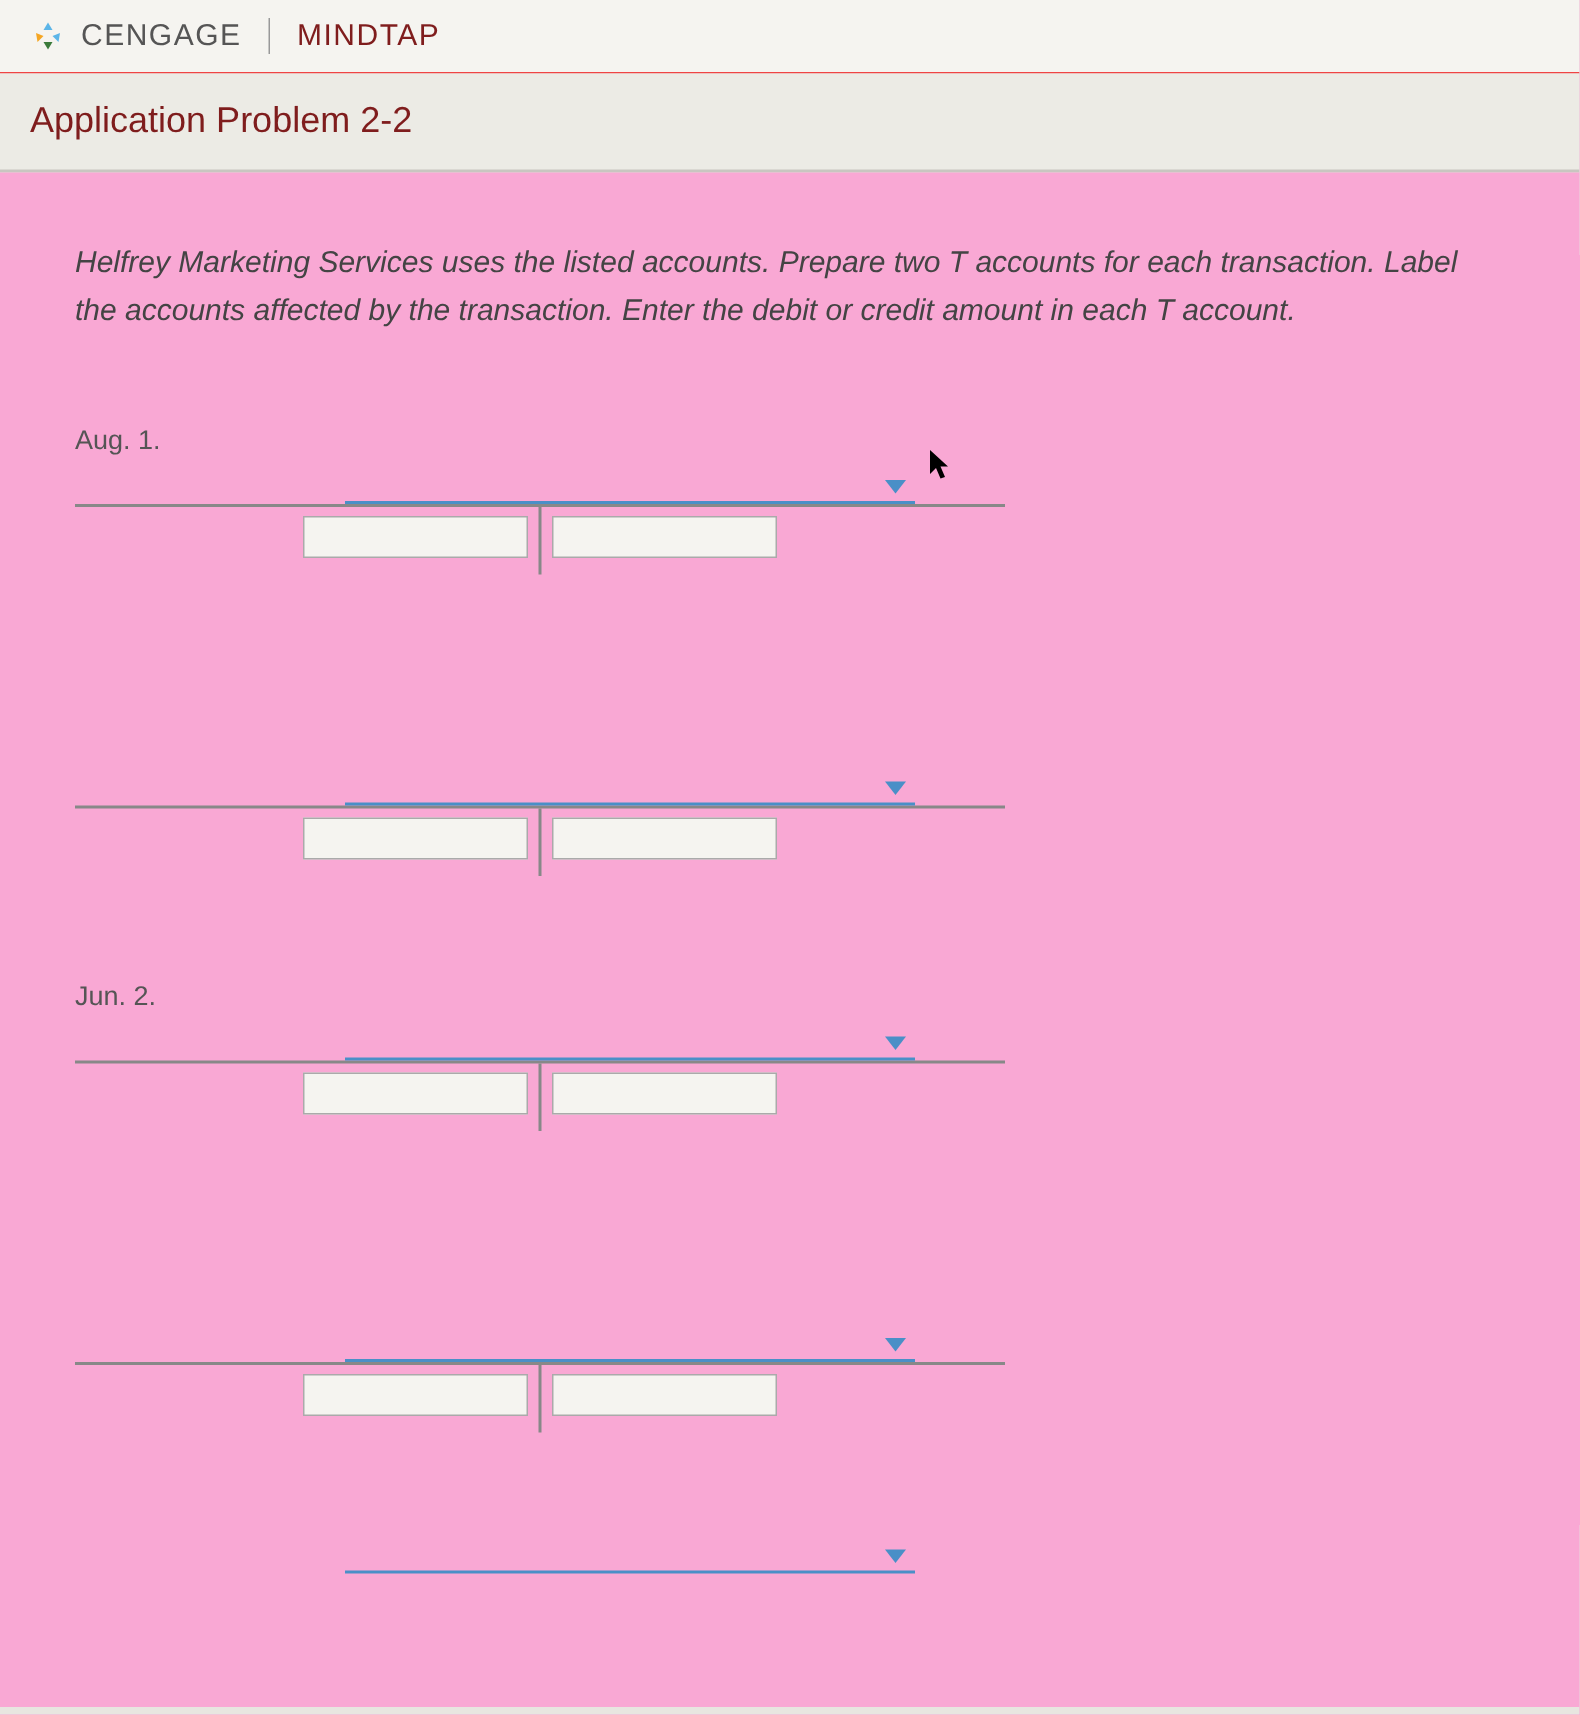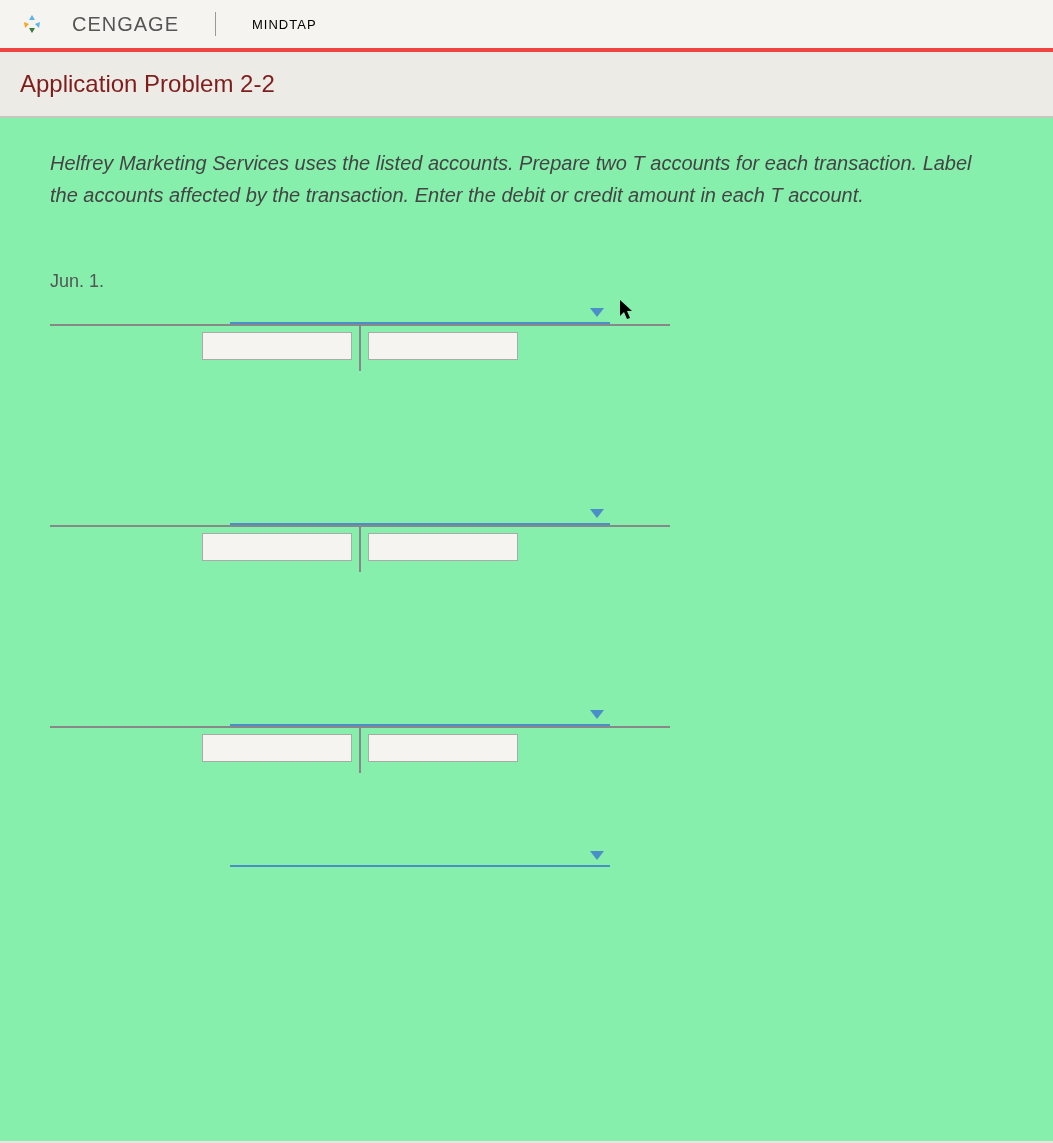--- a/index.html
+++ b/index.html
@@ -9,25 +9,25 @@
     }
     body {
       font-family: Arial, Helvetica, sans-serif;
       background: #e8e6e0;
       width: 1053px;
       height: 1143px;
       overflow: hidden;
     }
     .top-bar {
       background: #f5f4f0;
-      border-bottom: 4px solid #ef4444;
+      border-bottom: 1px solid #ef4444;
       padding: 12px 20px;
       display: flex;
       align-items: center;
-      gap: 28px;
+      gap: 10px;
     }
     .logo-icon {
       width: 24px;
       height: 24px;
       position: relative;
     }
     .logo-icon svg {
       width: 100%;
       height: 100%;
     }
@@ -37,38 +37,38 @@
       letter-spacing: 1px;
       font-weight: 400;
     }
     .brand-divider {
       width: 1px;
       height: 24px;
       background: #999;
       margin: 0 8px;
     }
     .product-text {
-      font-size: 13px;
-      color: #000000;
+      font-size: 20px;
+      color: #7f1d1d;
       letter-spacing: 1px;
       font-weight: 400;
     }
     .title-bar {
       background: #ecebe5;
       border-bottom: 2px solid #c8c6c0;
       padding: 18px 20px;
     }
     .page-title {
       font-size: 24px;
       color: #7f1d1d;
       font-weight: 400;
     }
     .content {
-      padding: 29px 50px;
-      background: #86efac;
+      padding: 44px 50px;
+      background: #f9a8d4;
       height: calc(100% - 120px);
     }
     .instructions {
       font-size: 20px;
       color: #444;
       font-style: italic;
       line-height: 1.6;
       margin-bottom: 60px;
     }
     .t-account-block {
@@ -175,21 +175,21 @@
 </div>
 
 <div class="title-bar">
   <h1 class="page-title">Application Problem 2-2</h1>
 </div>
 
 <div class="content">
   <p class="instructions">Helfrey Marketing Services uses the listed accounts. Prepare two T accounts for each transaction. Label the accounts affected by the transaction. Enter the debit or credit amount in each T account.</p>
 
   <div class="t-account-block">
-    <span class="date-label">Jun. 1.</span>
+    <span class="date-label">Aug. 1.</span>
     <div class="t-account">
       <div class="dropdown-row">
         <div class="account-dropdown">
           <span></span>
           <span class="dropdown-arrow"></span>
         </div>
       </div>
       <div class="t-line-horizontal"></div>
       <div class="t-body">
         <div class="t-line-vertical"></div>
@@ -219,20 +219,41 @@
         <div class="debit-side">
           <input class="amount-input" value="" style="">
         </div>
         <div class="credit-side">
           <input class="amount-input" value="" style="">
         </div>
       </div>
     </div>
   </div>
 
+  <div class="t-account-block">
+    <span class="date-label">Jun. 2.</span>
+    <div class="t-account">
+      <div class="dropdown-row">
+        <div class="account-dropdown">
+          <span></span>
+          <span class="dropdown-arrow"></span>
+        </div>
+      </div>
+      <div class="t-line-horizontal"></div>
+      <div class="t-body">
+        <div class="t-line-vertical"></div>
+        <div class="debit-side">
+          <input class="amount-input" value="" style="">
+        </div>
+        <div class="credit-side">
+          <input class="amount-input" value="" style="">
+        </div>
+      </div>
+    </div>
+  </div>
 
   <div class="spacer-block"></div>
 
   <div class="t-account-block">
     <div class="t-account">
       <div class="dropdown-row">
         <div class="account-dropdown">
           <span></span>
           <span class="dropdown-arrow"></span>
         </div>

